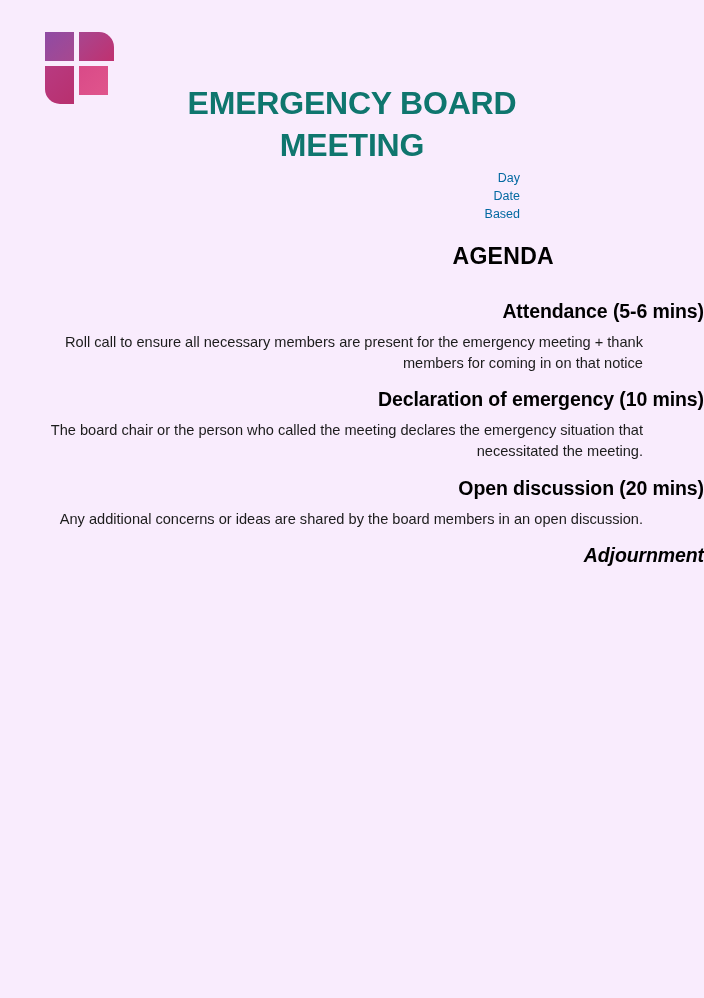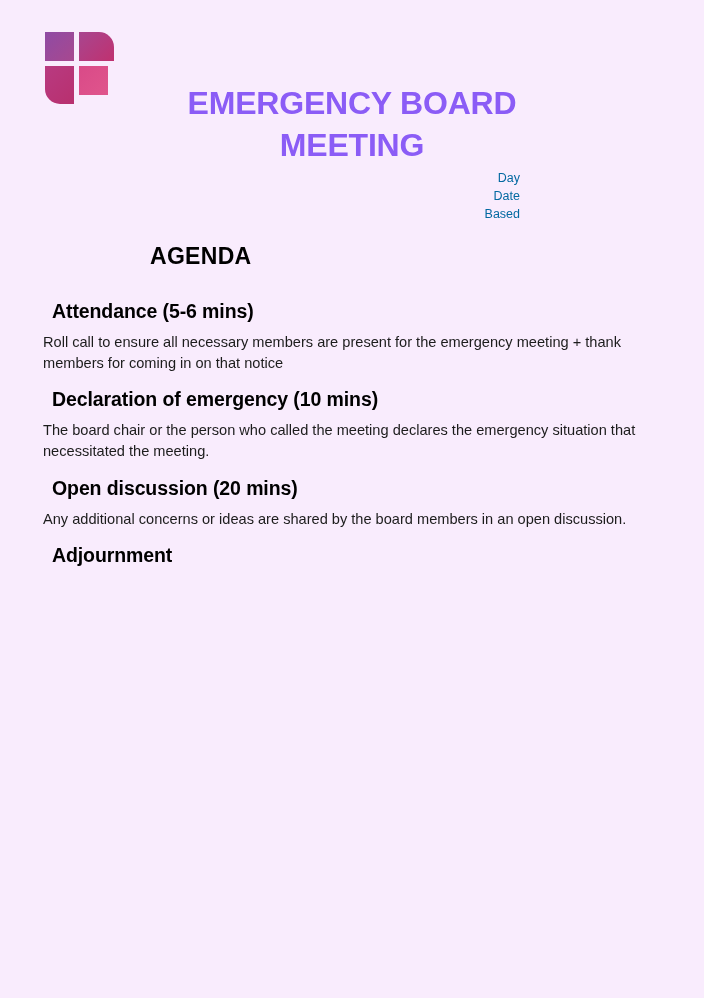--- a/index.html
+++ b/index.html
@@ -52,54 +52,54 @@
   .title {
     position: absolute;
     left: 150px;
     top: 62px;
     width: 404px;
     text-align: center;
     font-size: 32px;
     font-weight: 800;
     line-height: 1.30;
     letter-spacing: -0.2px;
-    color: #8b5cf6;
+    color: #0f766e;
   }
 
   .meta {
     position: absolute;
     right: 184px;
     top: 170px;
     text-align: right;
     font-size: 12.5px;
     line-height: 1.42;
     color: #0369a1;
   }
 
   .agenda-heading {
     position: absolute;
     left: 150px;
     top: 224px;
     width: 404px;
-    text-align: left;
+    text-align: right;
     font-size: 23px;
     font-weight: 800;
     letter-spacing: 0.3px;
     color: #000000;
   }
 
   
   .agenda-list {
     position: absolute;
     left: 0;
     top: 300px;
     width: 704px;
   }
-  .agenda-item { margin-bottom: 14px; }
-  .agenda-item:last-child { margin-bottom: 11px; }
+  .agenda-item { margin-bottom: 14px; text-align: right; }
+  .agenda-item:last-child { margin-bottom: 11px; font-style: italic; }
 
   .item-title {
     margin: 0 0 9px 52px;
     font-size: 19.5px;
     font-weight: 800;
     letter-spacing: -0.1px;
     color: #000000;
   }
   .item-body {
     margin: 0 0 0 43px;

